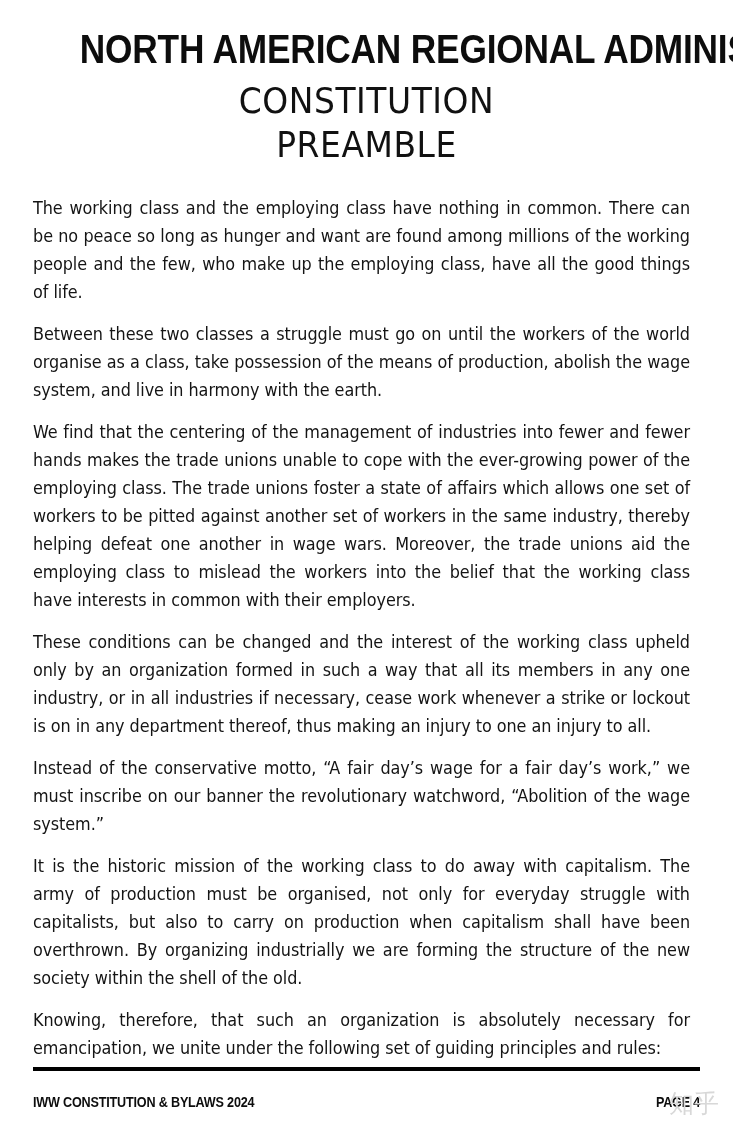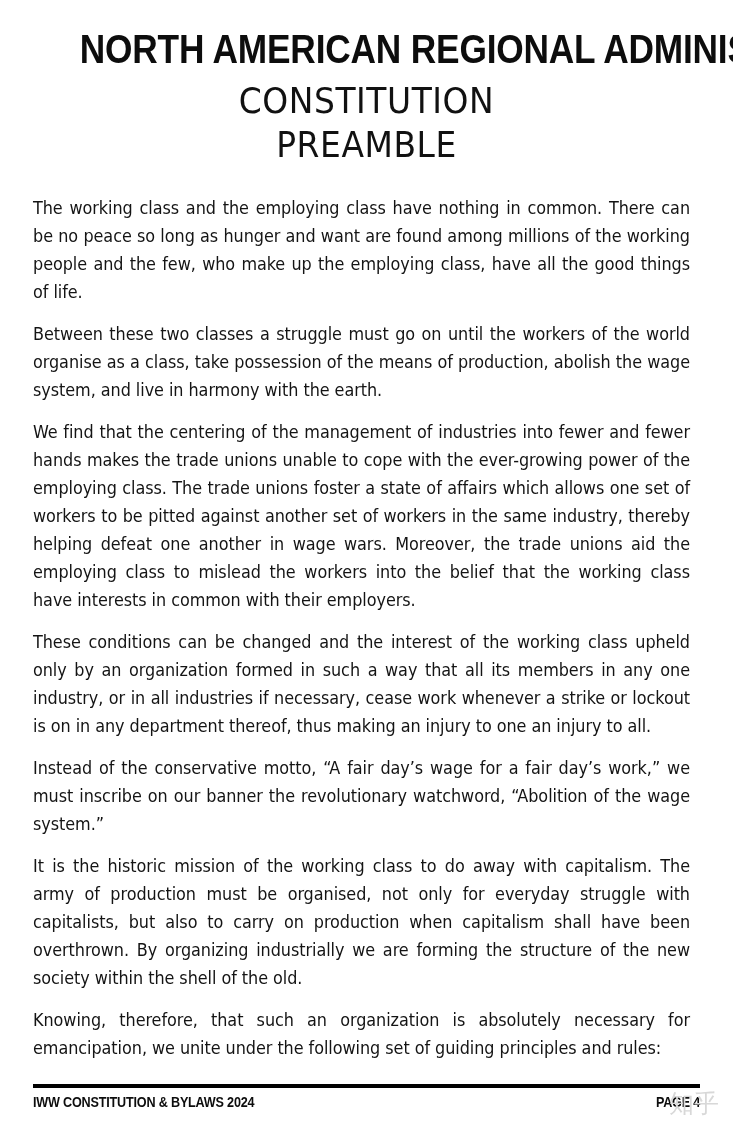--- a/index.html
+++ b/index.html
@@ -84,21 +84,21 @@
   }
   .footer-rule {
     height: 4px;
     background: #000000;
     width: 100%;
   }
   .footer-row {
     display: flex;
     align-items: flex-start;
     justify-content: space-between;
-    padding-top: 6px;
+    padding-top: 23px;
     font-family: "Liberation Sans Narrow", "Liberation Sans", sans-serif;
     font-weight: 700;
     font-size: 14px;
     line-height: 17px;
     letter-spacing: -0.2px;
     color: #0d0d0d;
   }
   .footer-left {
     transform: scaleX(0.9);
     transform-origin: left center;

